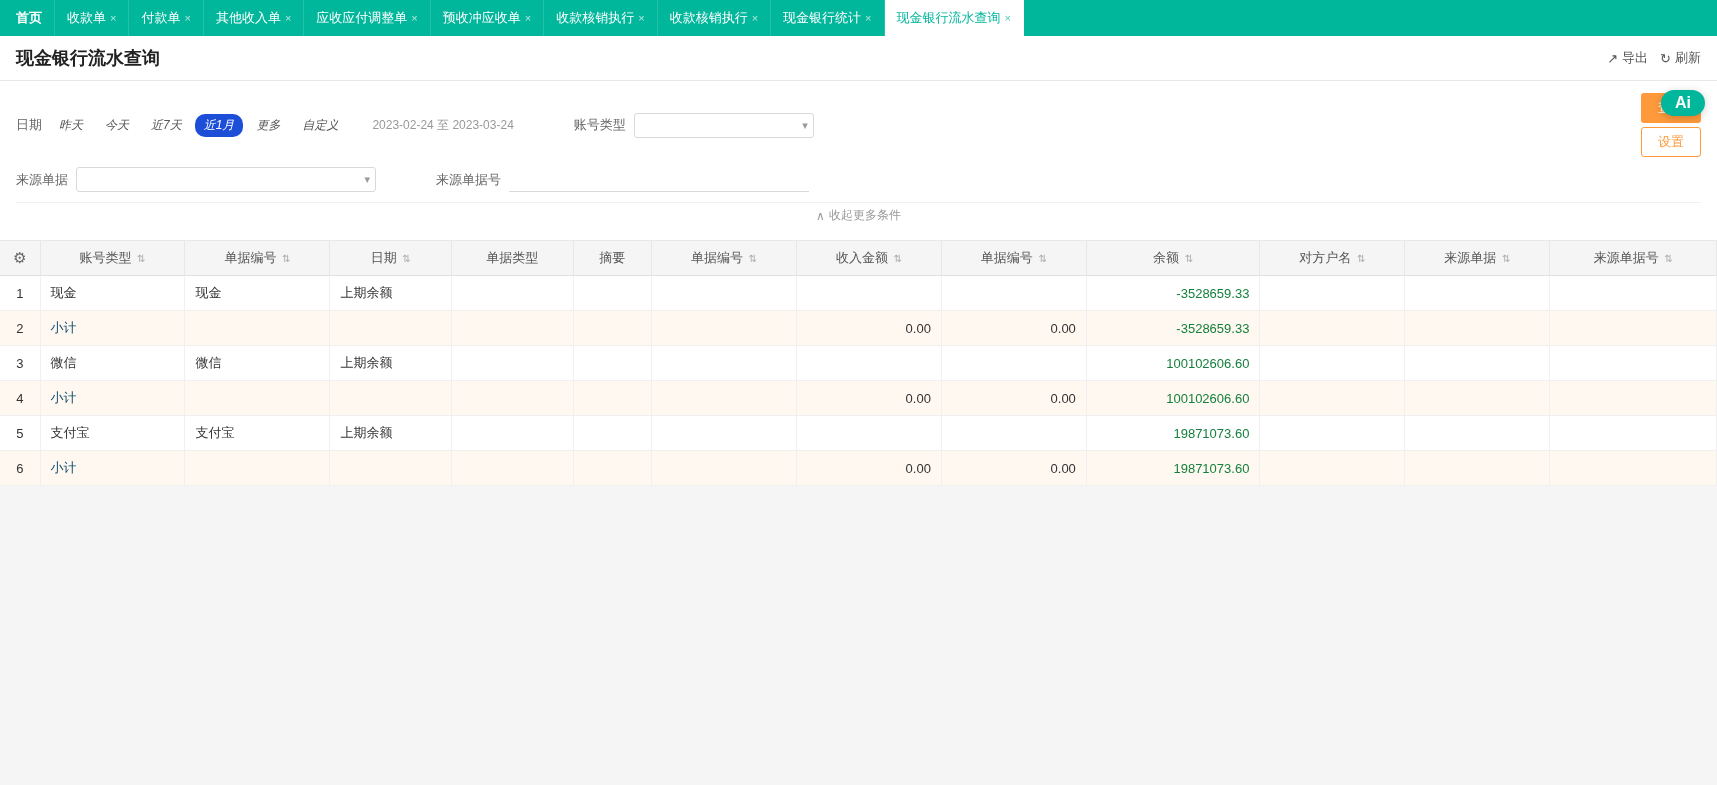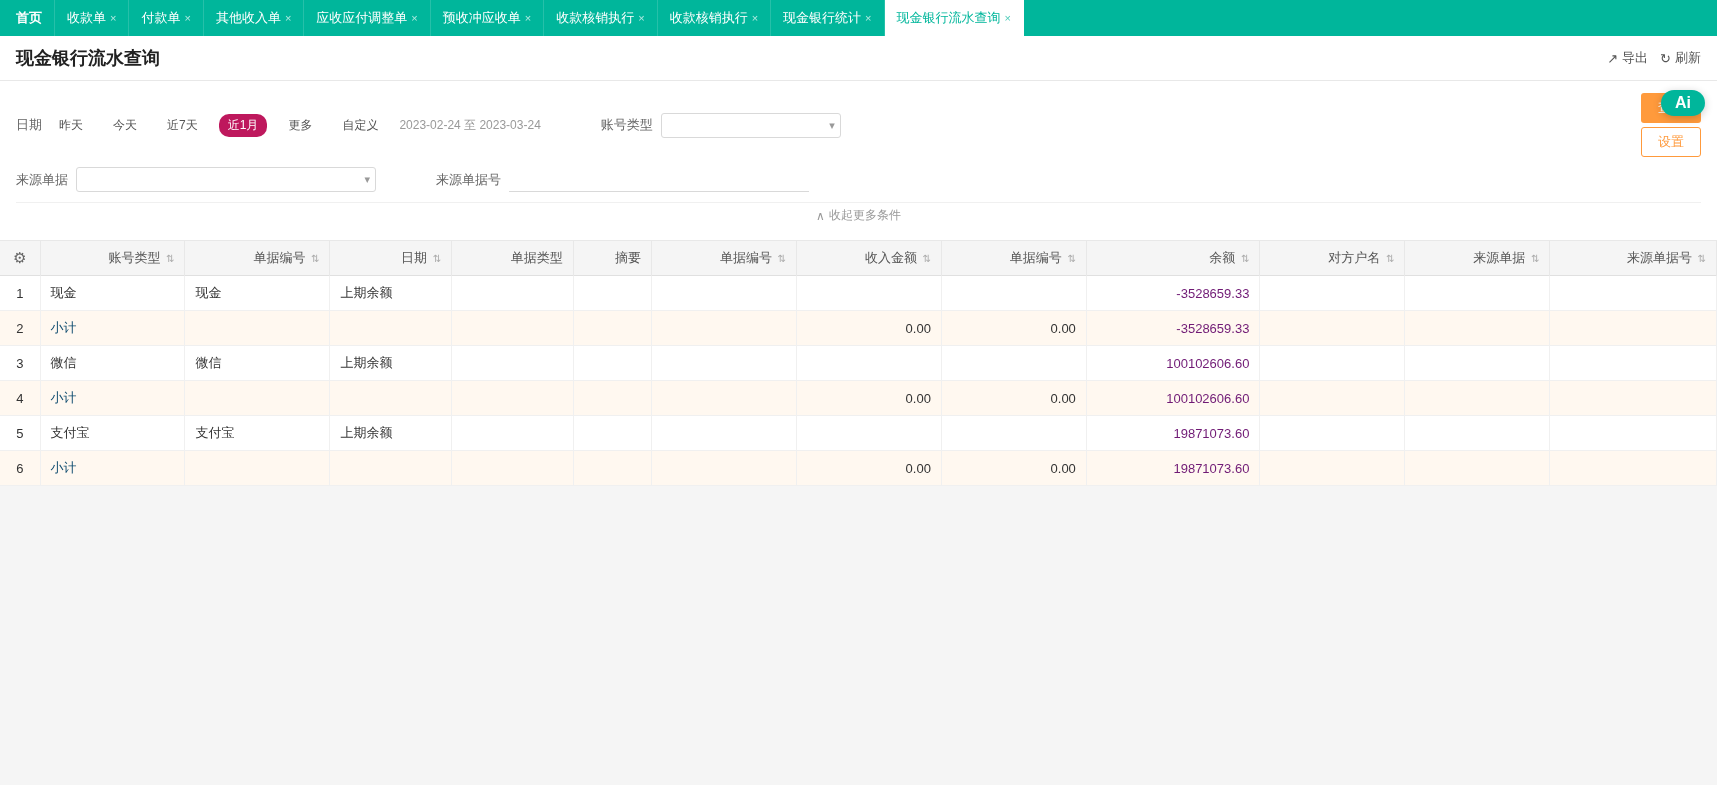--- a/index.html
+++ b/index.html
@@ -86,40 +86,41 @@
       align-items: center;
       gap: 8px;
     }
     .filter-label {
       color: #666;
       font-size: 13px;
       white-space: nowrap;
     }
     .date-btns {
       display: flex;
-      gap: 12px;
-      align-items: center;
+      gap: 4px;
+      align-items: center;
+      font-style: italic;
     }
     .date-btn {
       padding: 2px 8px;
       border-radius: 3px;
       cursor: pointer;
       font-size: 12px;
       color: #555;
       border: 1px solid transparent;
     }
     .date-btn.active {
-      background: #be185d;
+      background: #1d4ed8;
       color: #fff;
       border-radius: 10px;
     }
     .date-range-text {
       font-size: 12px;
       color: #999;
-      margin-left: 4px;
+      margin-left: 17px;
     }
     .filter-select {
       border: 1px solid #d9d9d9;
       border-radius: 3px;
       padding: 4px 24px 4px 8px;
       font-size: 13px;
       color: #333;
       background: #fff;
       min-width: 180px;
       appearance: none;
@@ -202,21 +203,21 @@
       width: 100%;
       border-collapse: collapse;
       font-size: 13px;
     }
     thead tr {
       background: #f5f5f5;
       border-bottom: 1px solid #e0e0e0;
     }
     thead th {
       padding: 8px 10px;
-      text-align: right;
+      text-align: center;
       font-weight: normal;
       color: #555;
       white-space: nowrap;
       border-right: 1px solid #e8e8e8;
       position: relative;
     }
     thead th .sort-icon {
       font-size: 10px;
       color: #aaa;
       margin-left: 2px;
@@ -230,21 +231,21 @@
     tbody td {
       padding: 8px 10px;
       color: #333;
       border-right: 1px solid #f0f0f0;
       white-space: nowrap;
     }
     tbody td.number {
       text-align: right;
     }
     tbody td.orange {
-      color: #701a75;
+      color: #15803d;
     }
     tbody td.subtotal-label {
       color: #0c4a6e;
     }
     .gear-icon {
       font-size: 15px;
       color: #666;
       cursor: pointer;
     }
     .col-idx {

